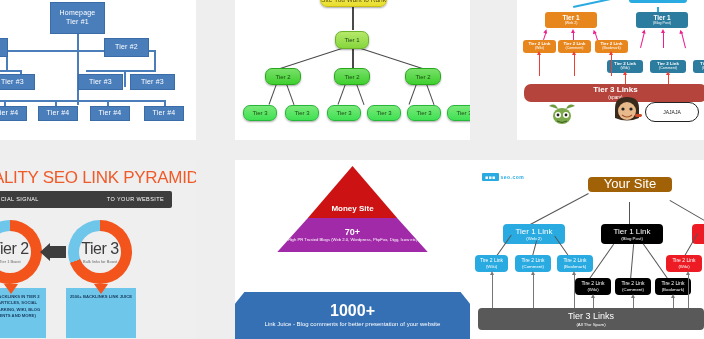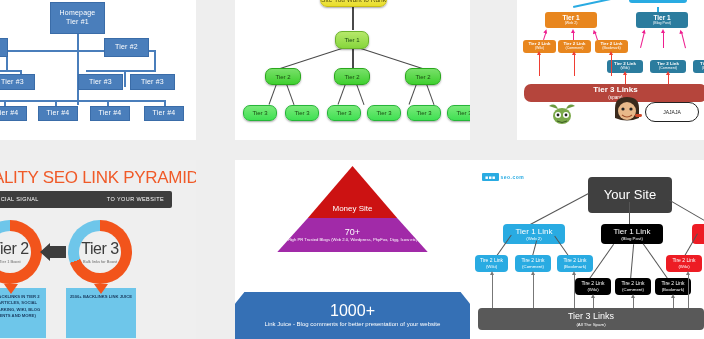--- a/index.html
+++ b/index.html
@@ -59,21 +59,21 @@
   .donut .ttl { font-size:16px; color:#3b3b3b; letter-spacing:-.5px; }
   .donut .sb { font-size:4px; color:#6a6a6a; margin-top:1px; }
   .bluebox { position:absolute; background:#6ec6ea; color:#1c3f63; font-size:4.2px;
      text-align:center; line-height:1.5; padding:6px 4px; font-weight:bold; }
 
   
   #cell5 { left:235px; top:160px; width:235px; height:179px; background:#fff; }
   .tri-wrap { position:absolute; left:0; top:4px; width:235px; height:175px; }
   .band { position:absolute; left:0; width:235px; display:flex; flex-direction:column;
      align-items:center; justify-content:center; color:#fff; text-align:center; }
-  .band .big { font-weight:normal; }
+  .band .big { font-weight:bold; }
   .band .small { font-size:4.2px; line-height:1.35; }
 
   
   #cell6 { left:470px; top:160px; width:234px; height:179px; background:#fff; }
   .dbox { position:absolute; border-radius:4px; color:#fff; text-align:center;
      display:flex; flex-direction:column; align-items:center; justify-content:center; line-height:1.15; }
   .dbox .sub { font-size:4.4px; }
   .dline { position:absolute; background:#555; transform-origin:0 0; height:1px; }
   .varr { position:absolute; width:1px; background:#777; }
   .varr::after { content:""; position:absolute; top:-3px; left:-2px; border-left:2.5px solid transparent; border-right:2.5px solid transparent; border-bottom:4px solid #777; }
@@ -306,21 +306,21 @@
     </div>
   </div>
 
   <div class="cell" id="cell6">
 
     <div class="logo" style="left:12px; top:14px;">
       <span style="background:#29abe2; color:#fff; padding:1px 3px; border-radius:1px;">■■■</span>
       <span style="color:#29abe2;">seo.com</span>
     </div>
 
-    <div class="dbox" style="left:118px; top:17px; width:84px; height:36px; background:#404040; font-size:13px;">Your Site</div>
+    <div class="dbox" style="left:118px; top:17px; width:84px; height:15px; background:#a16207; font-size:13px;">Your Site</div>
 
     <div class="dline" style="left:60px; top:64px; width:66px; transform:rotate(-28deg);"></div>
     <div class="dline" style="left:160px; top:42px; width:24px; transform:rotate(90deg);"></div>
     <div class="dline" style="left:200px; top:40px; width:40px; transform:rotate(30deg);"></div>
 
     <div class="dbox" style="left:33px; top:64px; width:62px; height:20px; background:#29abe2; font-size:8px;">
       <span>Tier 1 Link</span>
       <span class="sub">(Web 2)</span>
     </div>
     <div class="dbox" style="left:131px; top:64px; width:62px; height:20px; background:#000; font-size:8px;">

